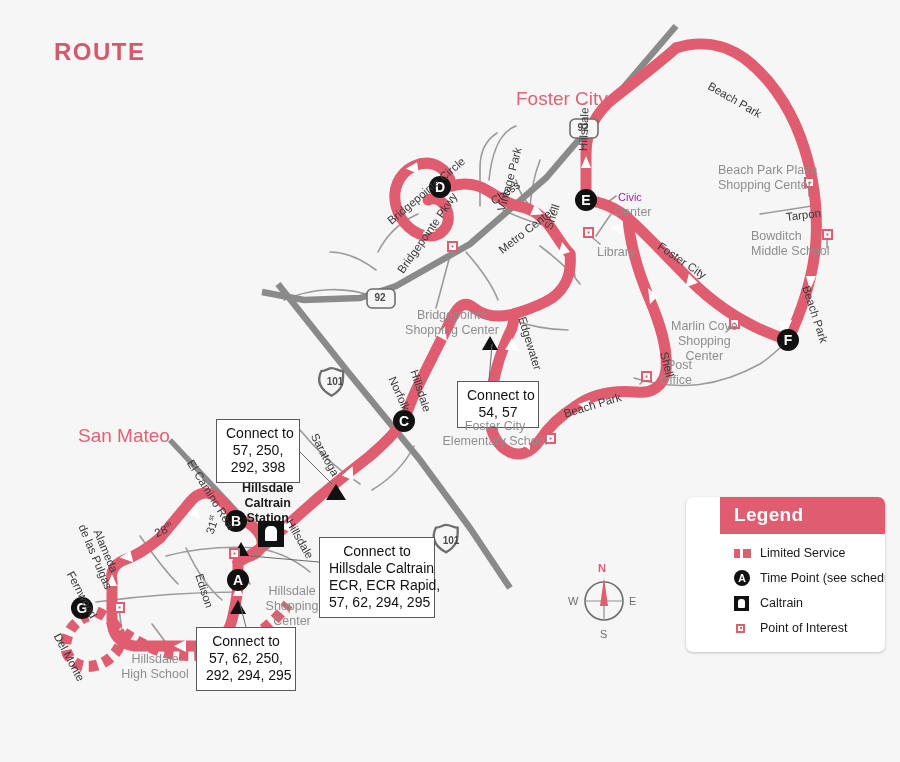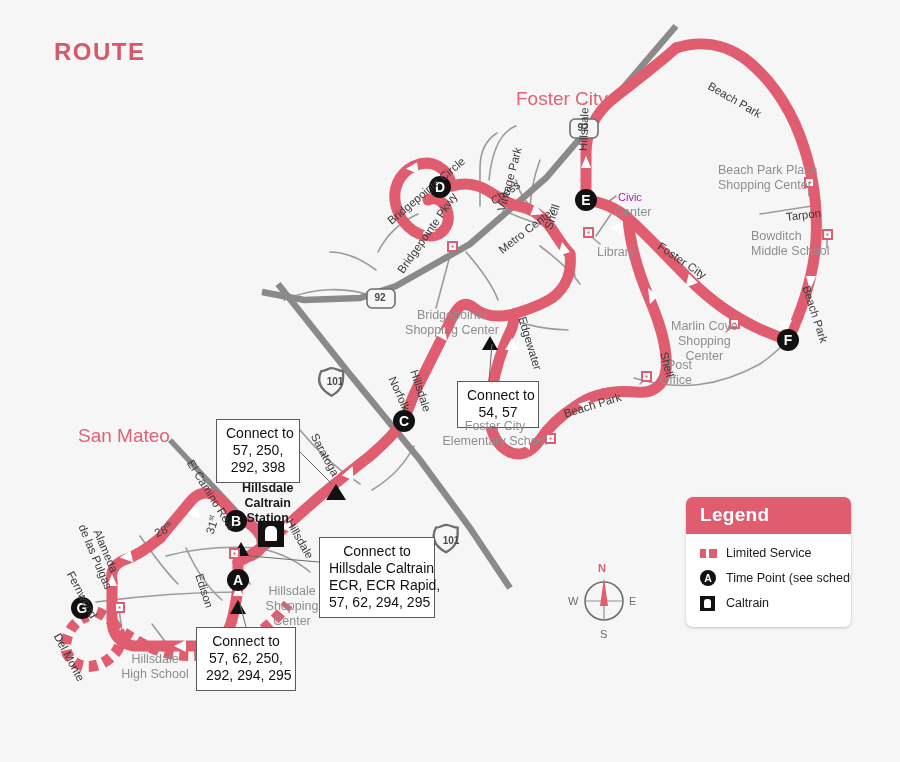--- a/index.html
+++ b/index.html
@@ -115,20 +115,21 @@
   
   #legend {
     position: absolute;
     left: 686px;
     top: 497px;
     width: 165px;
     background: #ffffff;
     border-radius: 7px;
     box-shadow: 0 1px 3px rgba(0,0,0,0.22);
     overflow: hidden;
+    padding-left: 34px;
   }
   #legend-header {
     background: #e05d70;
     color: #ffffff;
     font-size: 19px;
     font-weight: bold;
     padding: 7px 0 8px 14px;
     letter-spacing: .3px;
   }
   #legend-body { padding: 8px 0 10px 0; }
@@ -644,17 +645,23 @@
       </div>
 
 
       <div class="legend-row">
         <span class="legend-sym">
             <span class="sym-caltrain"></span>
           </span>
         <span class="legend-text">Caltrain</span>
       </div>
 
+      <div class="legend-row">
+        <span class="legend-sym">
+            <span class="sym-poi"></span>
+          </span>
+        <span class="legend-text">Point of Interest</span>
+      </div>
 
     </div>
   </div>
 
 </div>
 
 </body></html>

